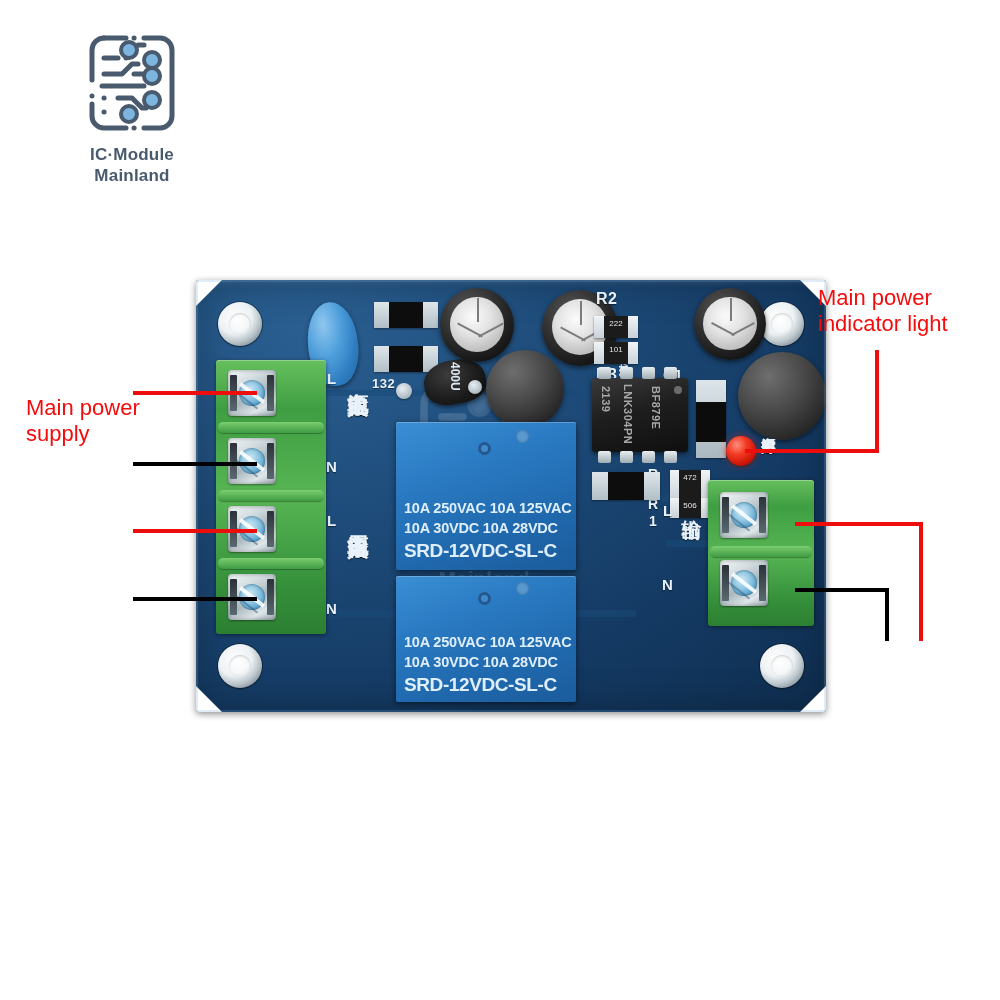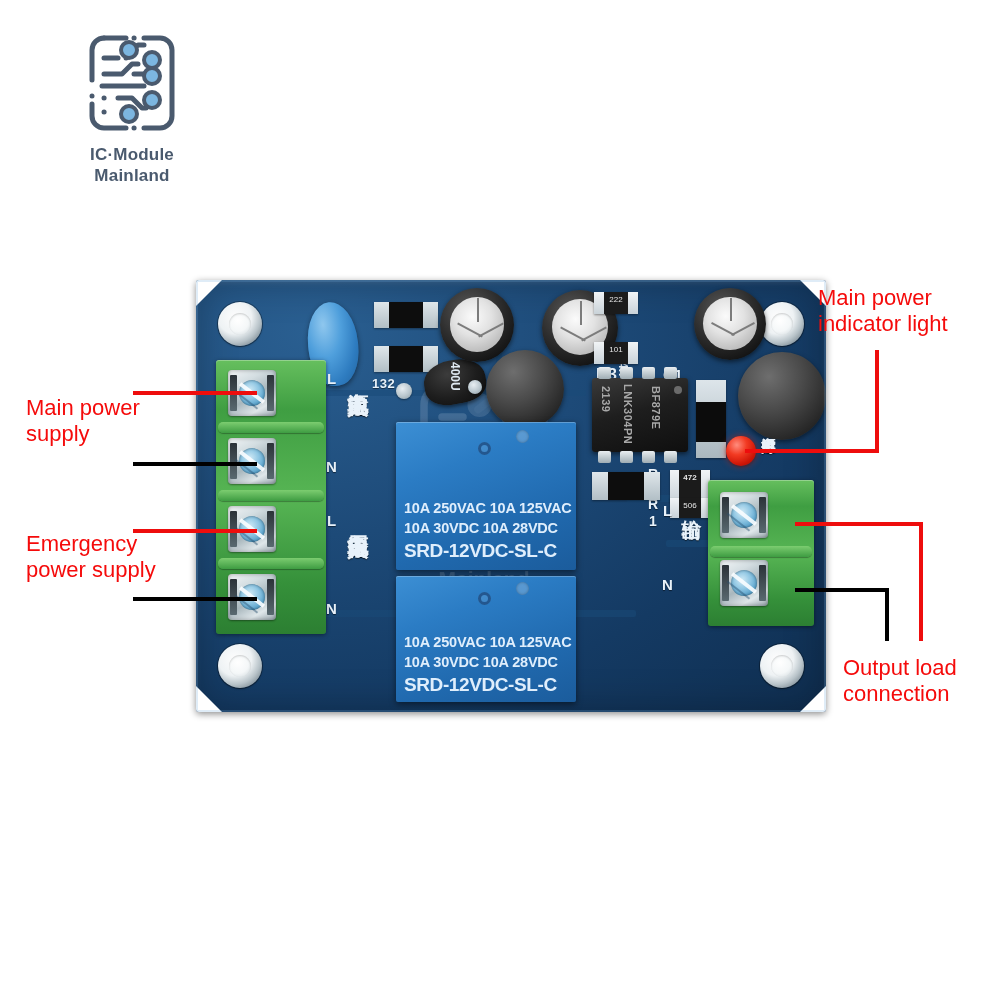--- a/index.html
+++ b/index.html
@@ -336,21 +336,21 @@
 
     <div class="tcap" style="left:290px; top:70px; width:78px; height:78px;"></div>
 
     <div class="ecap-label" style="left:420px; top:82px; writing-mode:vertical-rl;">4.7UF</div>
     <div class="silk" style="left:467px; top:86px; font-size:15px;">C1</div>
     <div class="smd" style="left:452px; top:104px; width:22px; height:40px;">
         <span class="body"></span>
       </div>
 
     <div class="silk" style="left:400px; top:10px; font-size:16px;">R2</div>
-    <div class="smd res" style="left:398px; top:12px; width:44px; height:22px;">
+    <div class="smd res" style="left:398px; top:36px; width:44px; height:22px;">
       <span class="body"></span>
         <span class="code">222</span>
     </div>
     <div class="smd res" style="left:398px; top:62px; width:44px; height:22px;text-decoration:underline;">
       <span class="body"></span>
         <span class="code">101</span>
     </div>
     <div class="silk" style="left:400px; top:86px; font-size:16px;">R3</div>
 
     <div class="ecap" style="left:498px; top:8px; width:72px; height:72px;">
@@ -374,21 +374,21 @@
       <span class="txt" style="left:8px; top:8px;">2139</span>
       <span class="txt" style="left:30px; top:6px;">LNK304PN</span>
       <span class="txt" style="left:58px; top:8px;">BF879E</span>
       <span class="dot"></span>
     </div>
 
     <div class="smd" style="left:500px; top:100px; width:30px; height:78px; background:linear-gradient(180deg,#dde5ea,#aab7be);">
       <span style="position:absolute;left:0;right:0;top:22px;height:40px;background:#0c0c0c;"></span>
     </div>
 
-    <div class="smd res" style="left:474px; top:190px; width:40px; height:32px;font-weight:bold;">
+    <div class="smd res" style="left:474px; top:190px; width:40px; height:32px;">
       <span class="body"></span>
         <span class="code">472</span>
     </div>
     <div class="smd res" style="left:474px; top:218px; width:40px; height:20px;">
       <span class="body"></span>
         <span class="code">506</span>
     </div>
     <div class="silk vert" style="left:450px; top:186px; font-size:14px;">R4</div>
     <div class="silk vert" style="left:450px; top:216px; font-size:14px;">R1</div>
 
@@ -481,22 +481,18 @@
 
   <div class="ann-line ann-red" style="left:795px; top:522px; width:128px; height:4px;"></div>
   <div class="ann-line ann-red" style="left:919px; top:522px; width:4px; height:119px;"></div>
 
   <div class="ann-line ann-black" style="left:795px; top:588px; width:94px; height:4px;"></div>
   <div class="ann-line ann-black" style="left:885px; top:588px; width:4px; height:53px;"></div>
 
   <div class="callout" style="left:26px; top:395px;">Main power
 supply</div>
 
-  <div class="callout" style="left:26px; top:531px;">Emergency
-power supply</div>
 
   <div class="callout" style="left:818px; top:285px;">Main power
 indicator light</div>
 
-  <div class="callout" style="left:843px; top:655px;">Output load
-connection</div>
 
 </div>
 
 </body></html>

